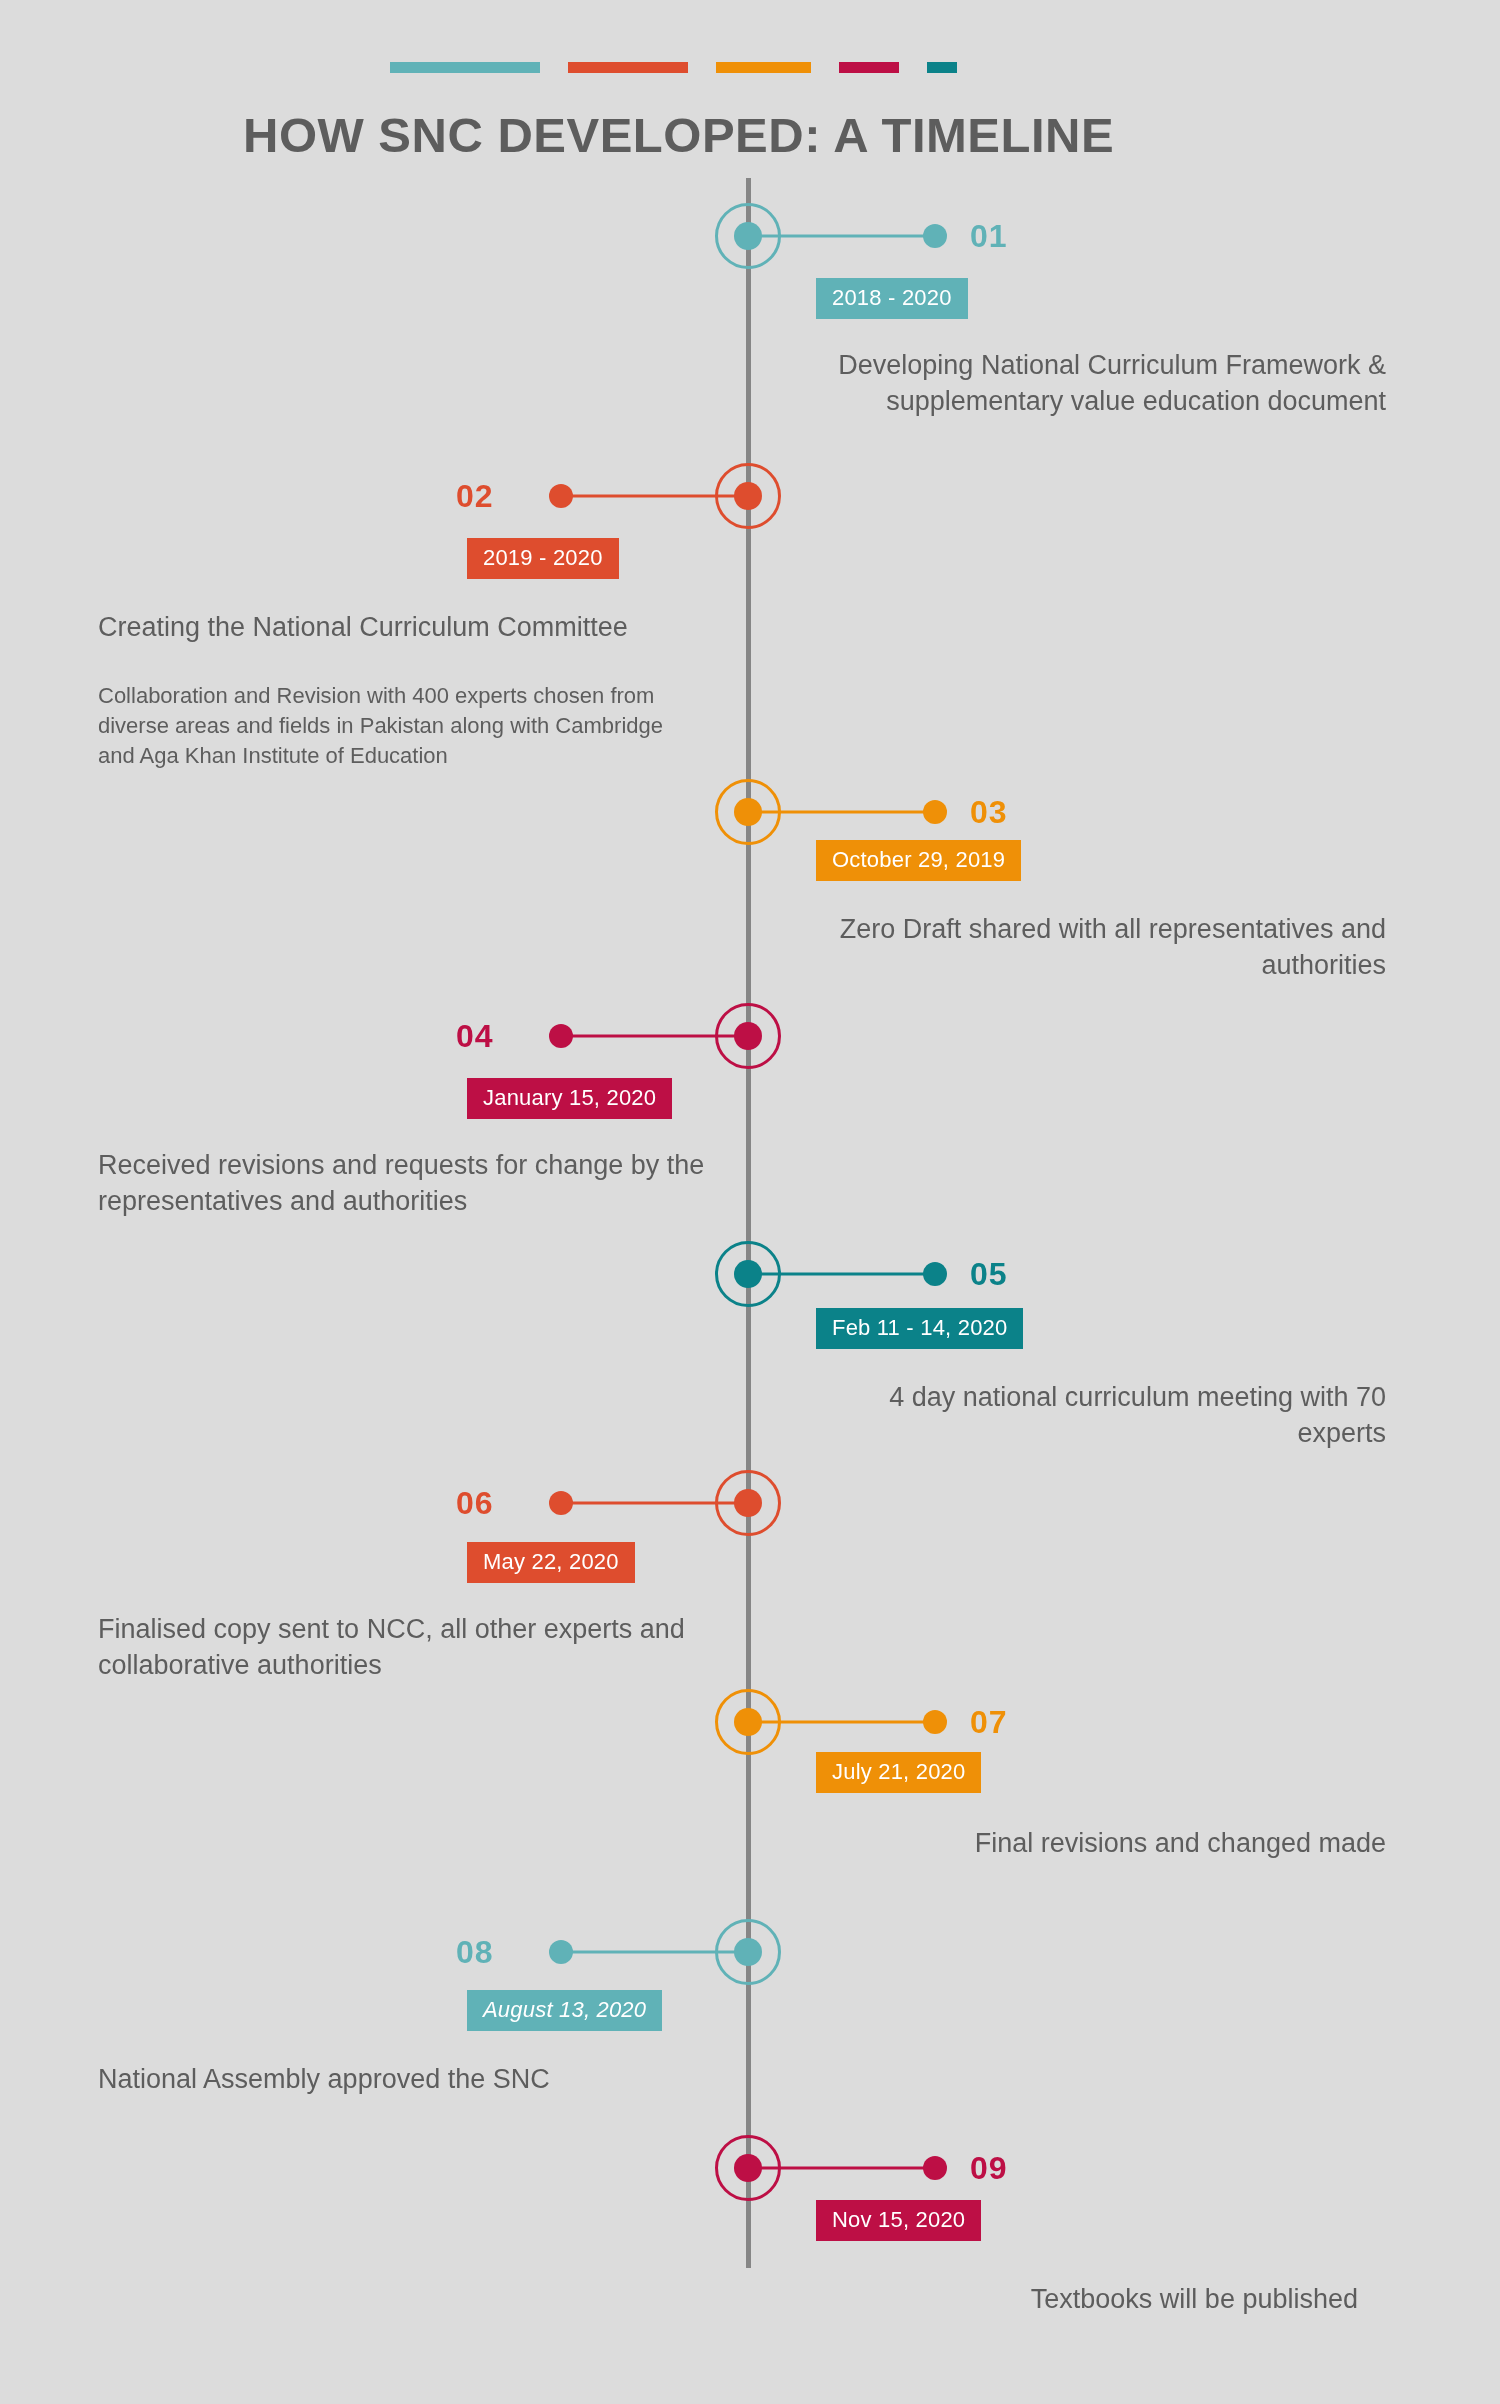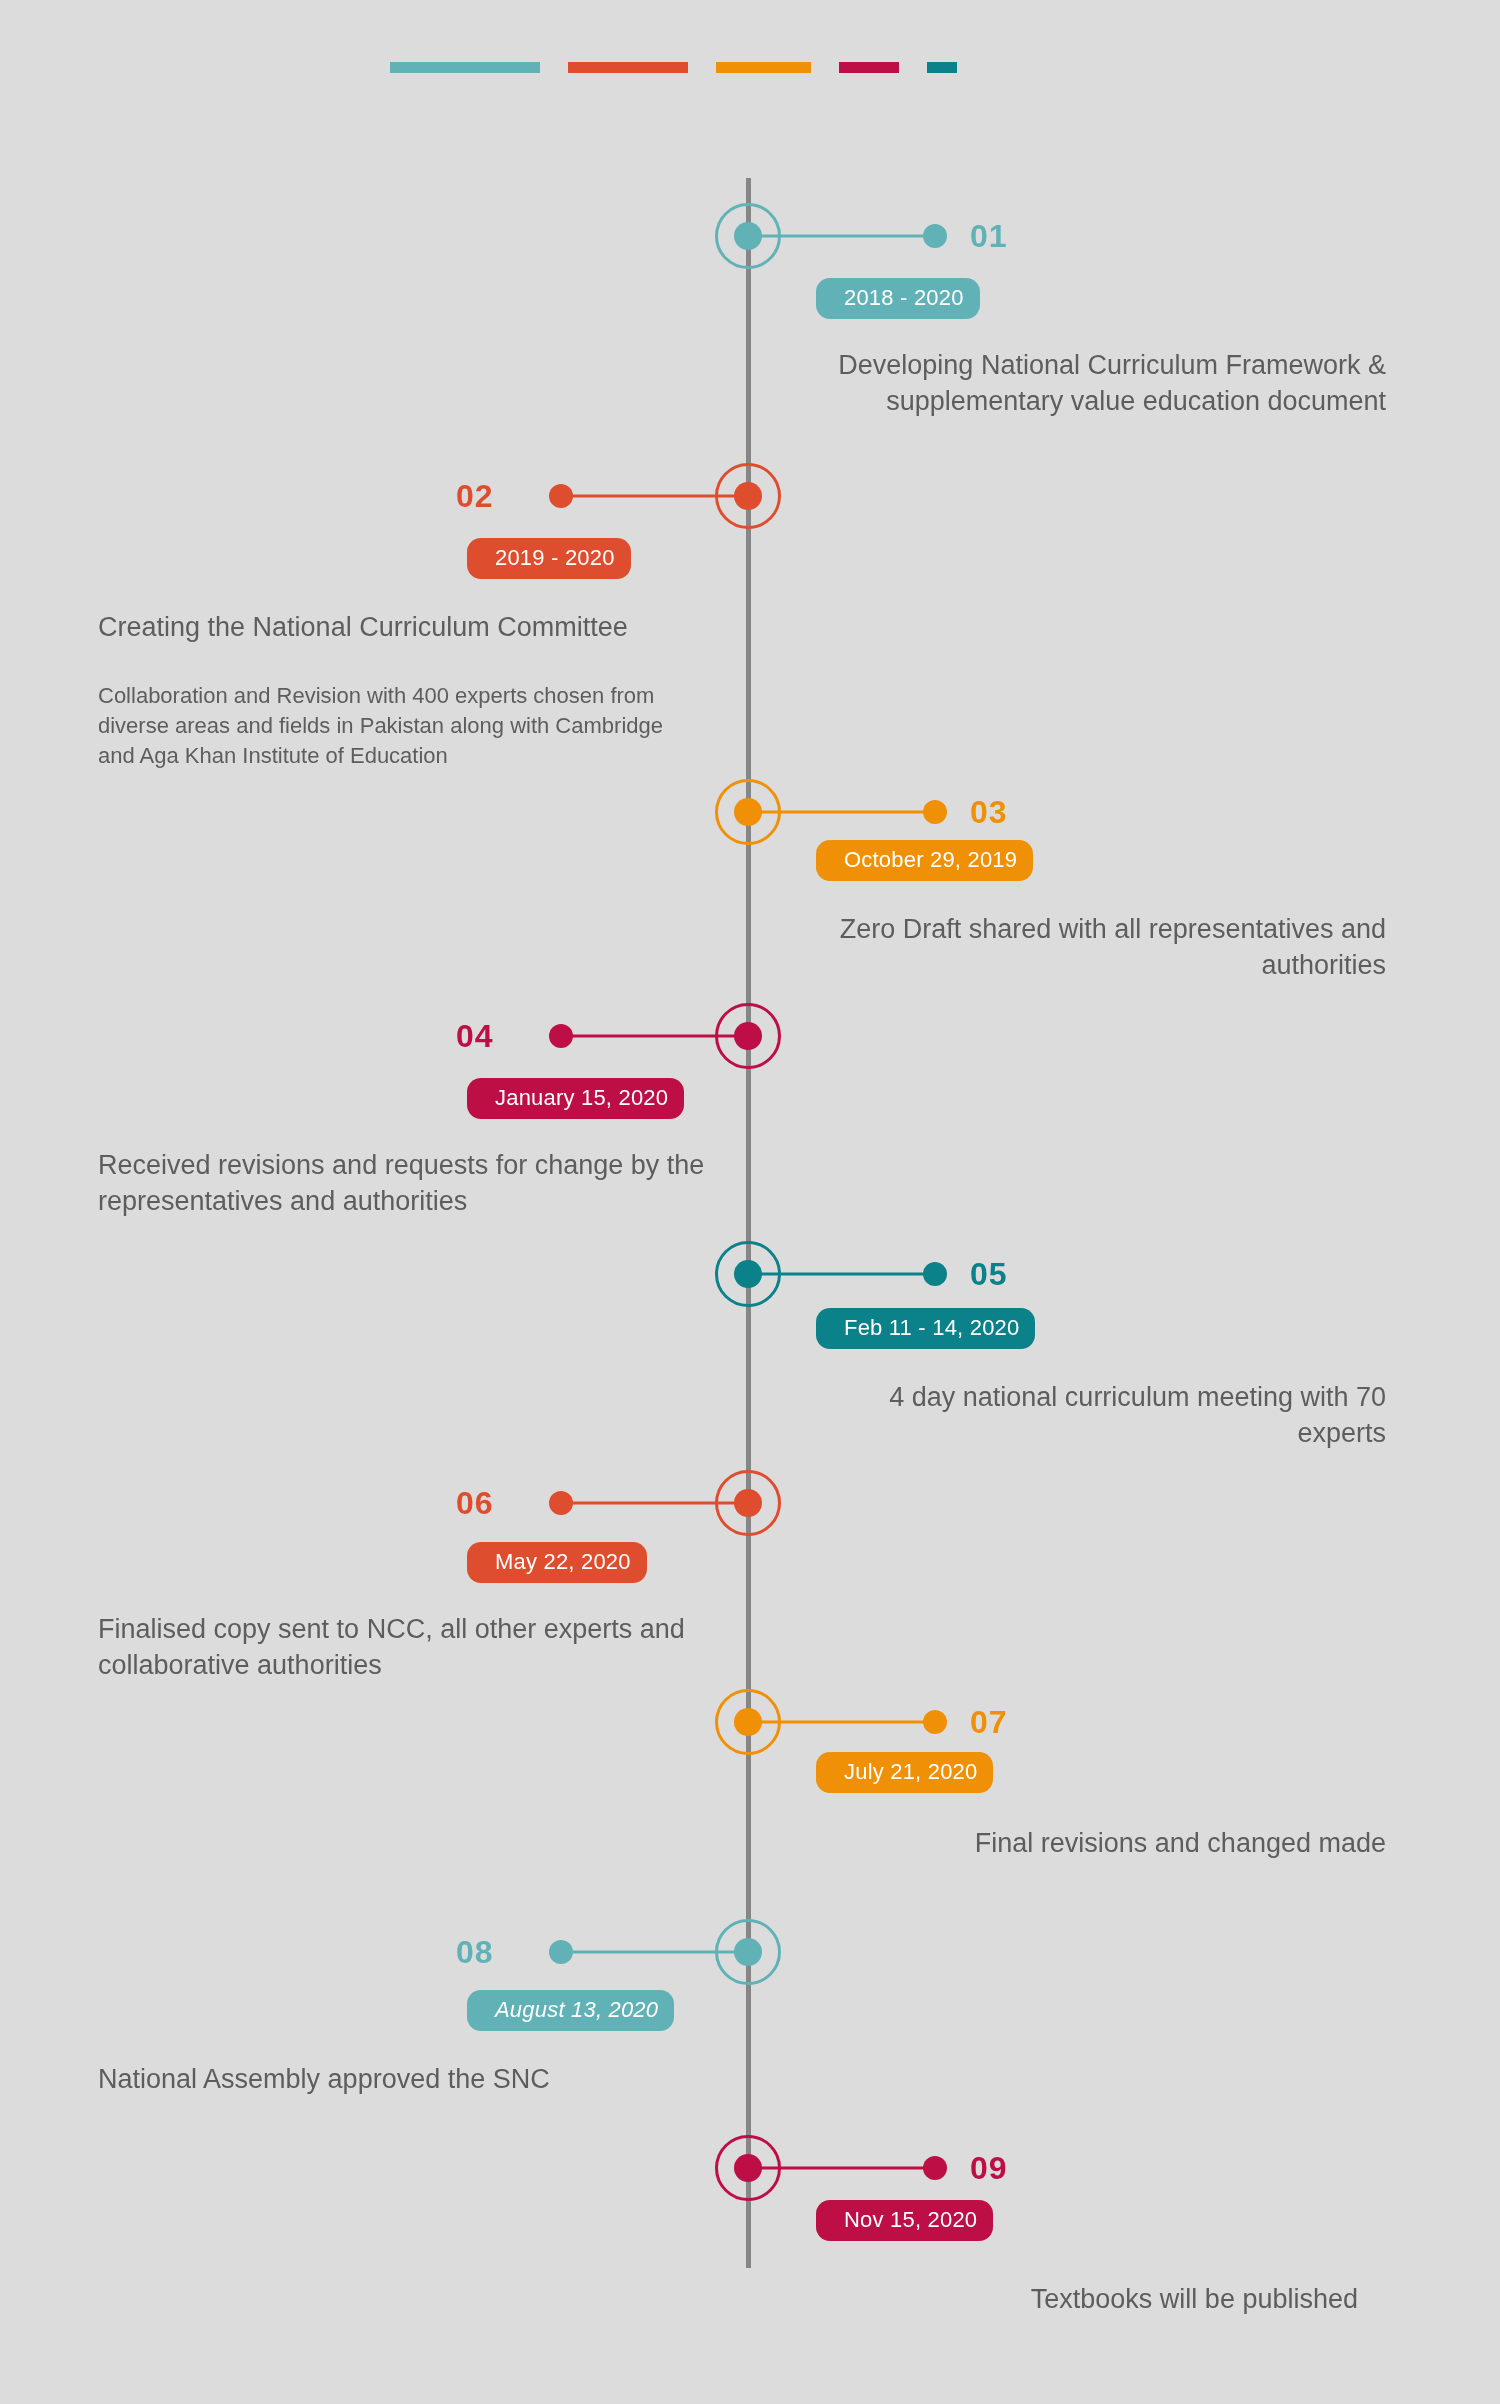--- a/index.html
+++ b/index.html
@@ -97,24 +97,23 @@
     font-weight: bold;
     letter-spacing: 1px;
     color: currentColor;
     transform: translateY(-50%);
     line-height: 1;
     z-index: 3;
   }
   .date-badge {
     position: absolute;
     background: currentColor;
-    padding: 9px 16px 10px 28px;
+    padding: 9px 16px 10px 16px;
     z-index: 3;
     white-space: nowrap;
-    border-radius: 14px;
   }
   .date-badge span {
     color: #ffffff;
     font-size: 22px;
     letter-spacing: 0.2px;
     line-height: 1;
     display: block;
   }
   .desc {
     position: absolute;
@@ -148,20 +147,21 @@
 <div class="page">
 
   <div class="accent-bars">
       <div class="accent-bar" style="width: 150px; background: rgb(96, 178, 183);"></div>
       <div class="accent-bar" style="width: 120px; background: rgb(222, 77, 46);"></div>
       <div class="accent-bar" style="width: 95px; background: rgb(239, 144, 7);"></div>
       <div class="accent-bar" style="width: 60px; background: rgb(189, 15, 69);"></div>
       <div class="accent-bar" style="width: 30px; background: rgb(11, 130, 137);"></div>
     </div>
 
+  <div class="title">HOW SNC DEVELOPED: A TIMELINE</div>
 
   <div class="axis"></div>
 
   <div id="entries">
       <div class="entry side-right" style="color: rgb(96, 178, 183);">
         <div class="connector" style="top: 236px; left: 748px; width: 187px;"></div>
         <div class="ring" style="top: 236px;"></div>
         <div class="ring-dot" style="top: 236px;"></div>
         <div class="end-dot" style="top: 236px; left: 935px;"></div>
         <div class="num" style="top: 236px; left: 970px;">01</div>

